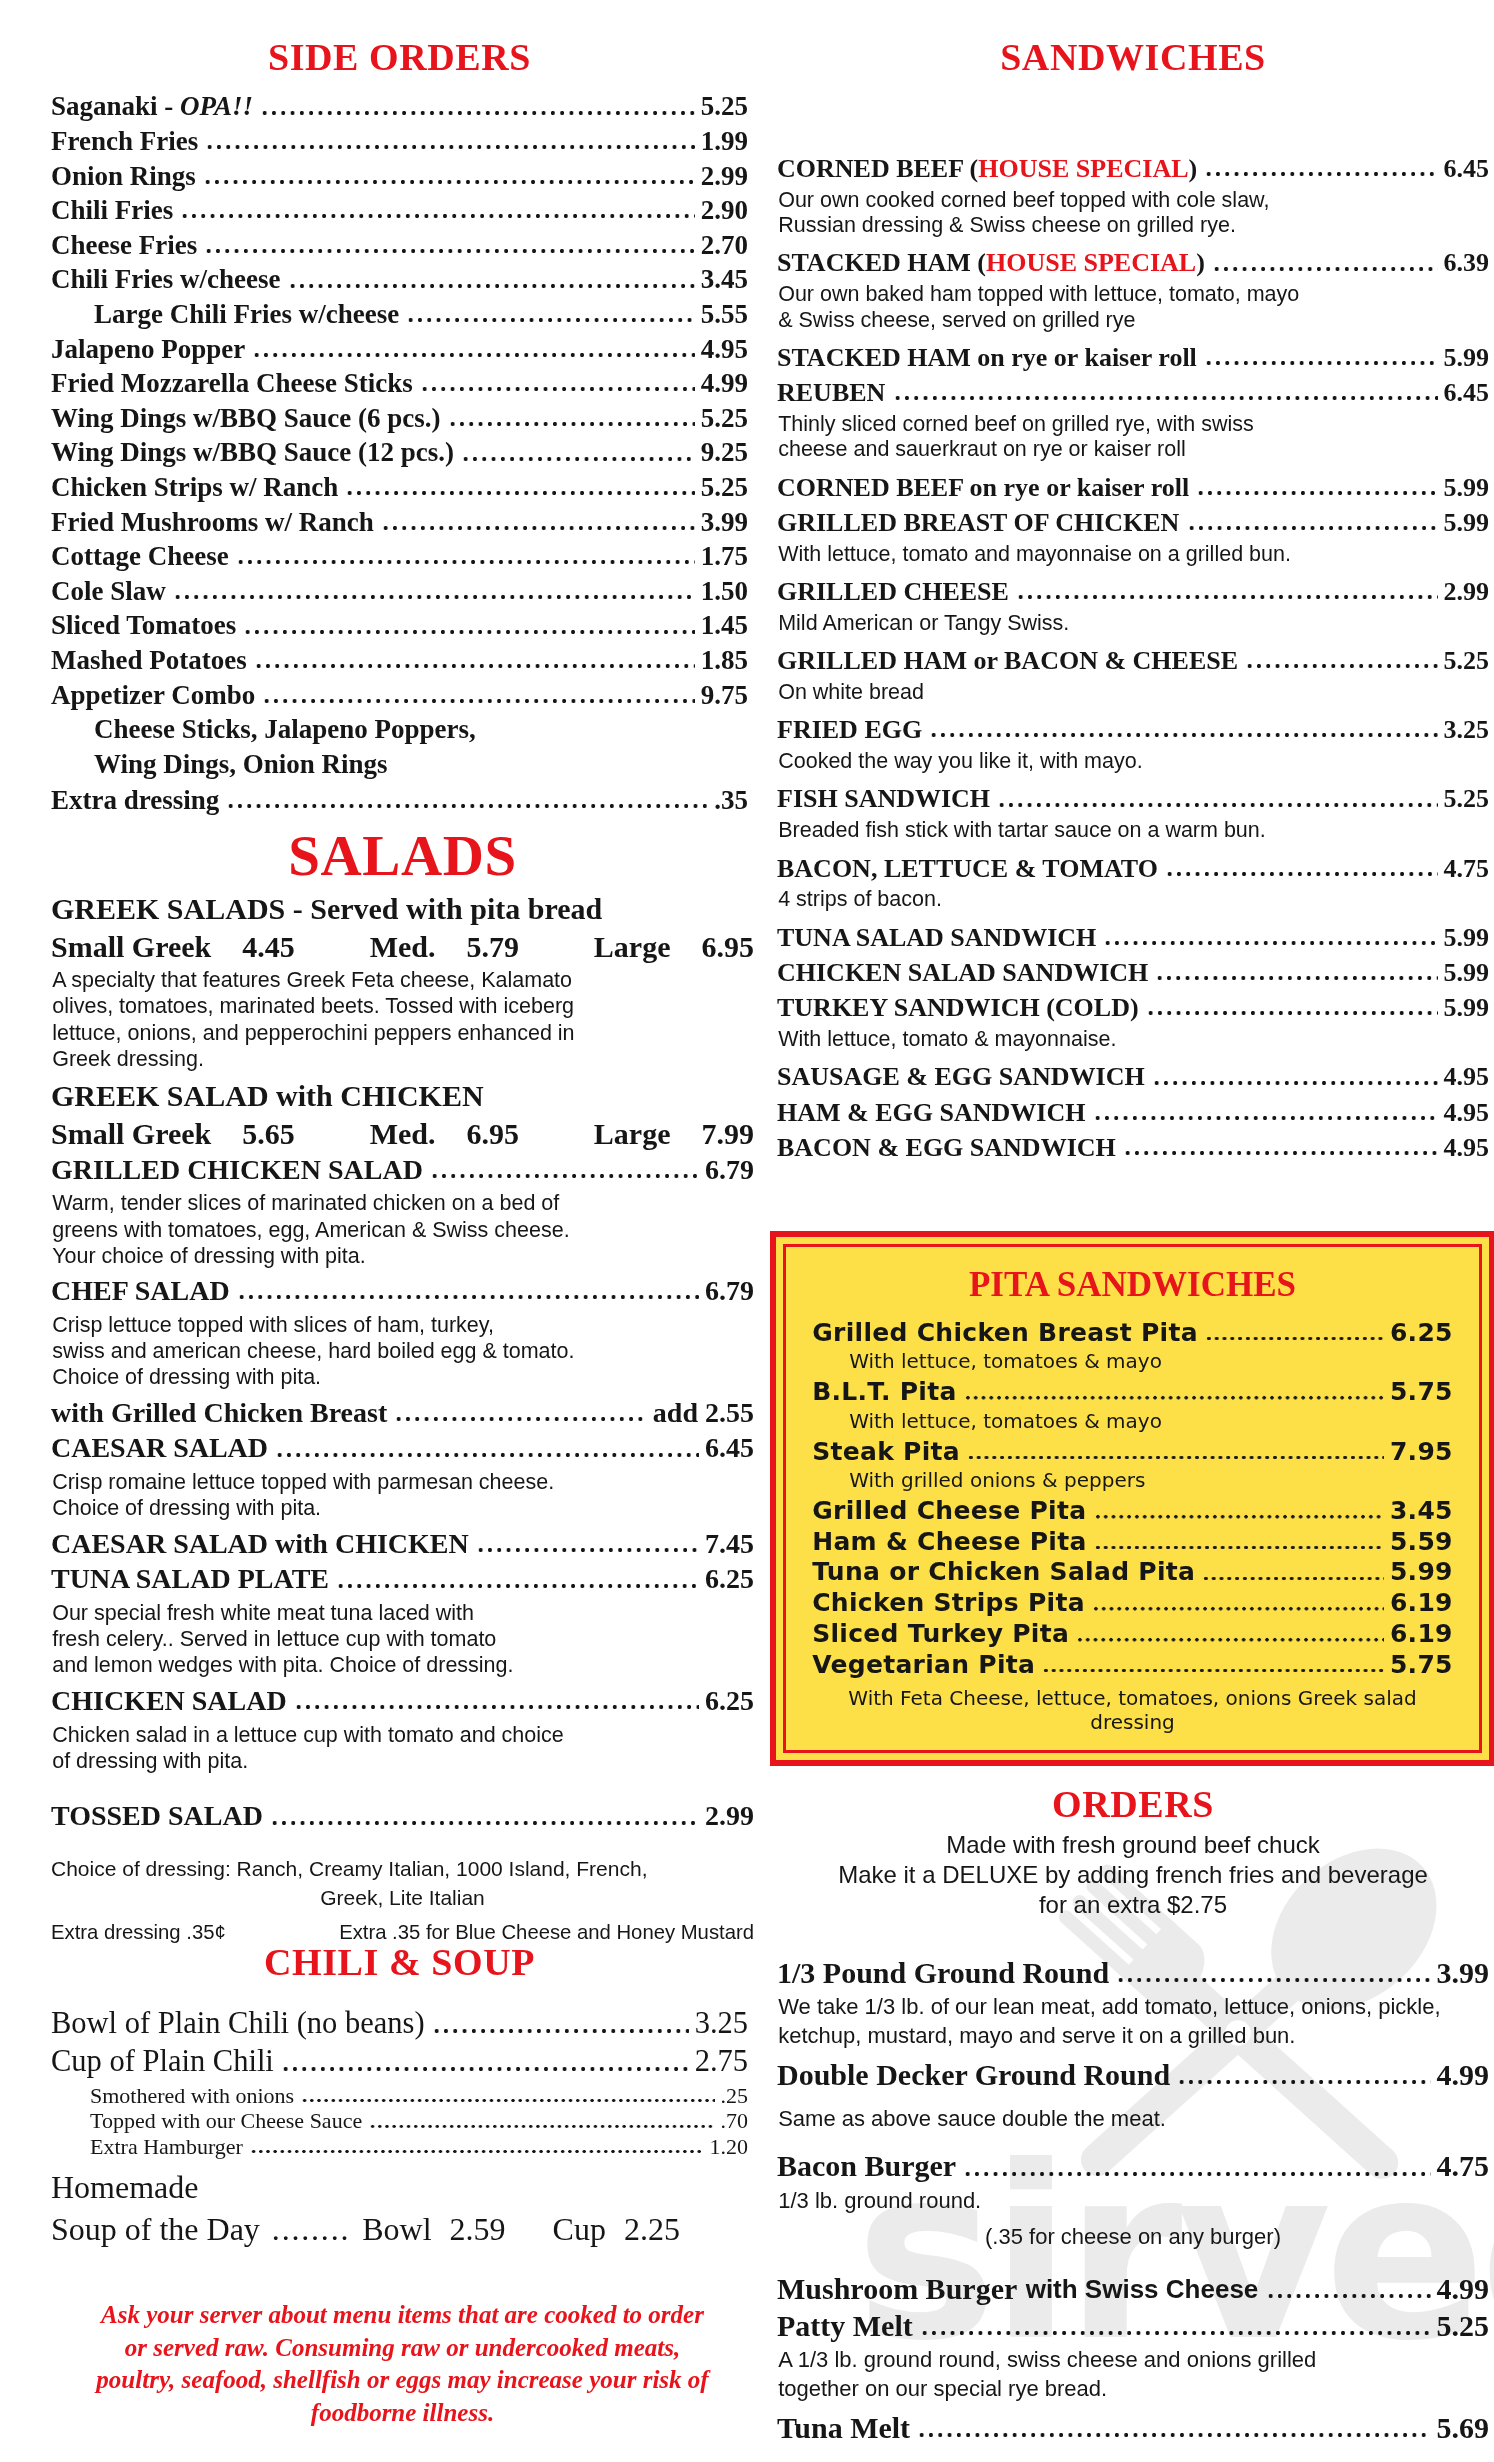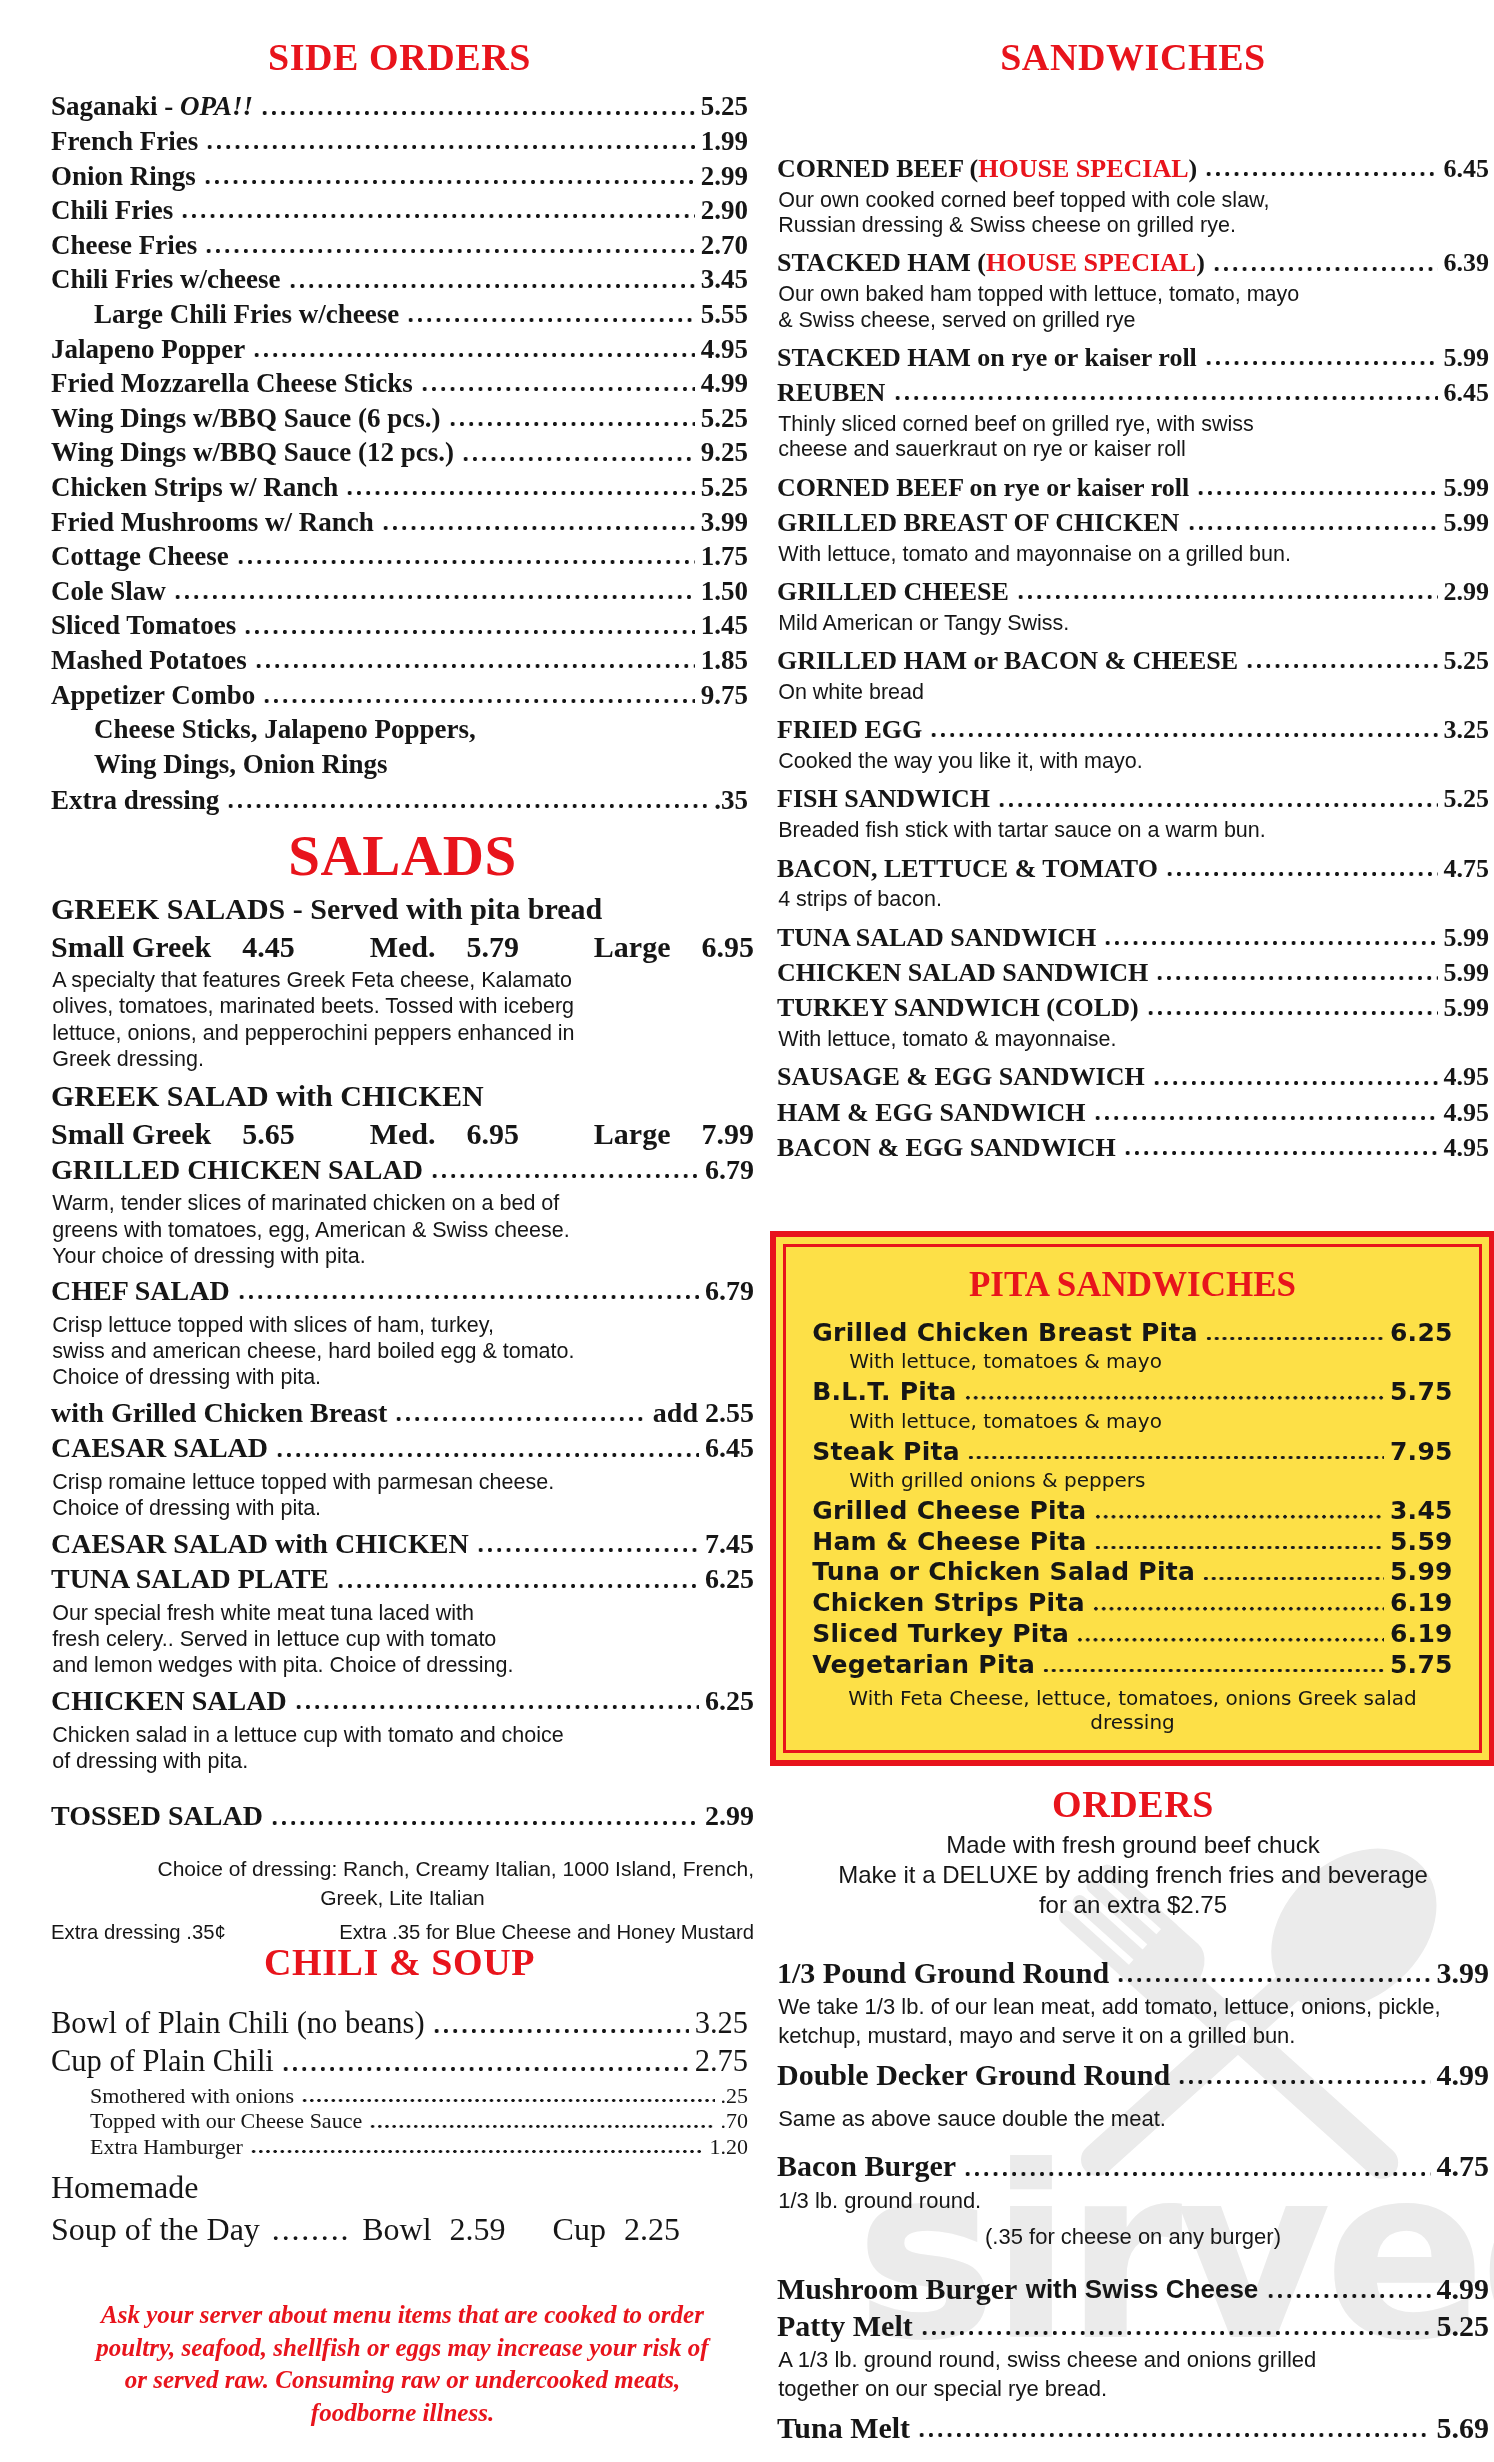--- a/index.html
+++ b/index.html
@@ -34,21 +34,21 @@
   .subhead{font-weight:700;font-size:30px;line-height:1.1;margin:1.2px 0 4.8px;}
   .sizes-row{display:flex;justify-content:space-between;font-weight:700;font-size:30px;margin:0 0 3.6px;}
   .size-pair{white-space:pre;}
   .size-price{margin-left:31px;}
   .desc{font-family:"Liberation Sans",sans-serif;font-weight:400;font-size:21.5px;line-height:1.22;
         white-space:pre-line;margin:1.2px 0 7.2px 1.2px;}
   .sal-row{margin-bottom:6px;}
   .sal-row .lbl,.sal-row .price{font-size:28px;}
   .space-before{margin-top:27.5px;}
   .notes{margin-top:24px;}
-  .note-line{font-family:"Liberation Sans",sans-serif;font-size:21px;line-height:1.35;text-align:right;}
+  .note-line{font-family:"Liberation Sans",sans-serif;font-size:21px;line-height:1.35;}
   .note-line.center{text-align:center;}
   .note-row{display:flex;justify-content:space-between;font-family:"Liberation Sans",sans-serif;
             font-size:20.3px;margin-top:9.6px;}
   
   #sec-chili{left:51px;top:1943px;width:697px;}
   #sec-chili .sec-title{margin-bottom:24px;}
   .chili-row{margin-bottom:6px;}
   .chili-row .lbl,.chili-row .price{font-weight:400;font-size:30.5px;}
   .chili-sub{padding-left:39px;margin-bottom:2.4px;}
   .chili-sub .lbl,.chili-sub .price{font-weight:400;font-size:22px;}
@@ -340,22 +340,22 @@
           <span class="price">1.20</span>
         </div>
         <div class="homemade">Homemade</div>
         <div class="soup-row"><span class="soup-label">Soup of the Day</span><span class="soup-dots">........</span><span class="soup-size">Bowl</span><span class="soup-price">2.59</span><span class="soup-size">Cup</span><span class="soup-price">2.25</span></div>
       </div>
   </div>
 
   <div class="sec" id="sec-disclaimer">
     <div id="disclaimer-lines">
         <div class="disclaimer-line">Ask your server about menu items that are cooked to order</div>
+        <div class="disclaimer-line">or served raw.  Consuming raw or undercooked meats,</div>
         <div class="disclaimer-line">poultry, seafood, shellfish or eggs may increase your risk of</div>
-        <div class="disclaimer-line">or served raw.  Consuming raw or undercooked meats,</div>
         <div class="disclaimer-line">foodborne illness.</div>
       </div>
   </div>
 
   <div class="sec" id="sec-sandwiches">
     <h2 class="sec-title">SANDWICHES</h2>
     <div id="sandwich-rows">
         <div class="row sw-row">
           <span class="lbl"><span class="part">CORNED BEEF (</span><span class="part red">HOUSE SPECIAL</span><span class="part">)</span></span>
           <span class="leader"></span>

